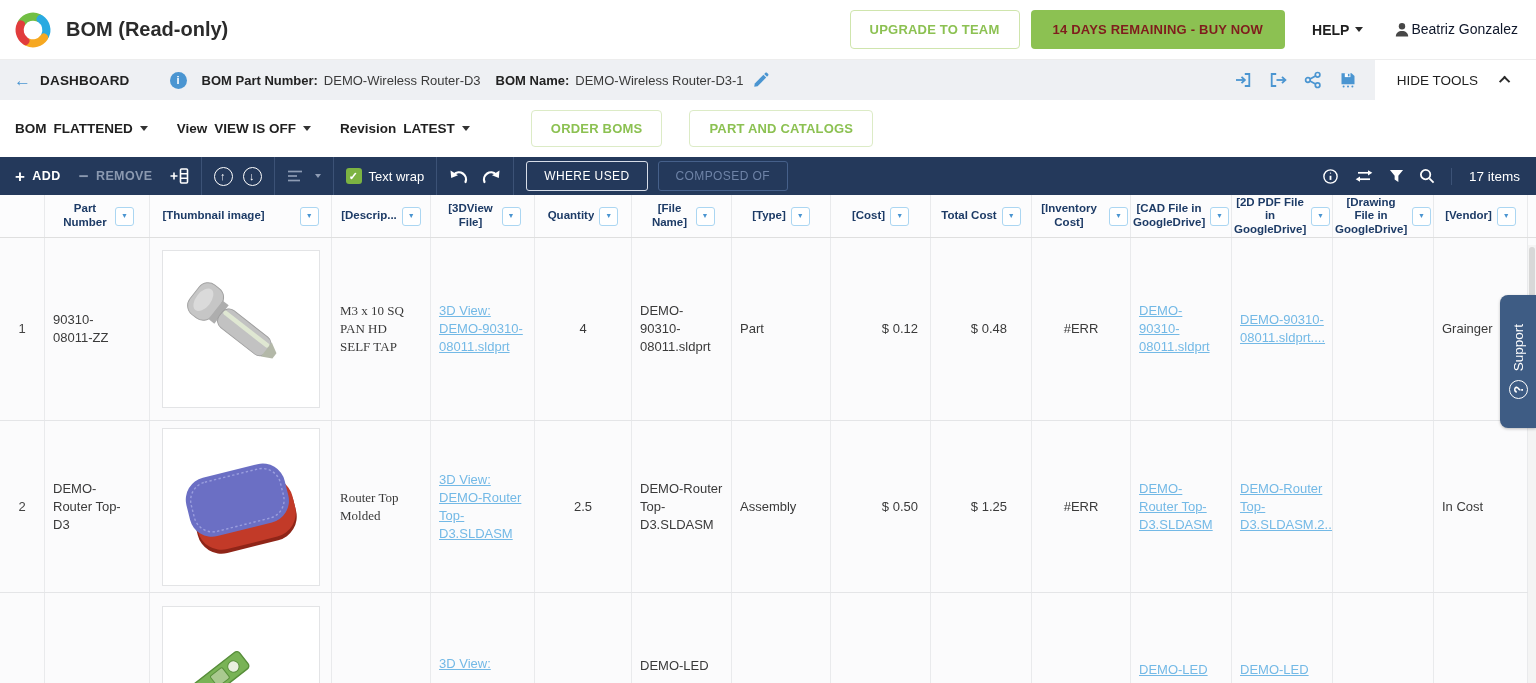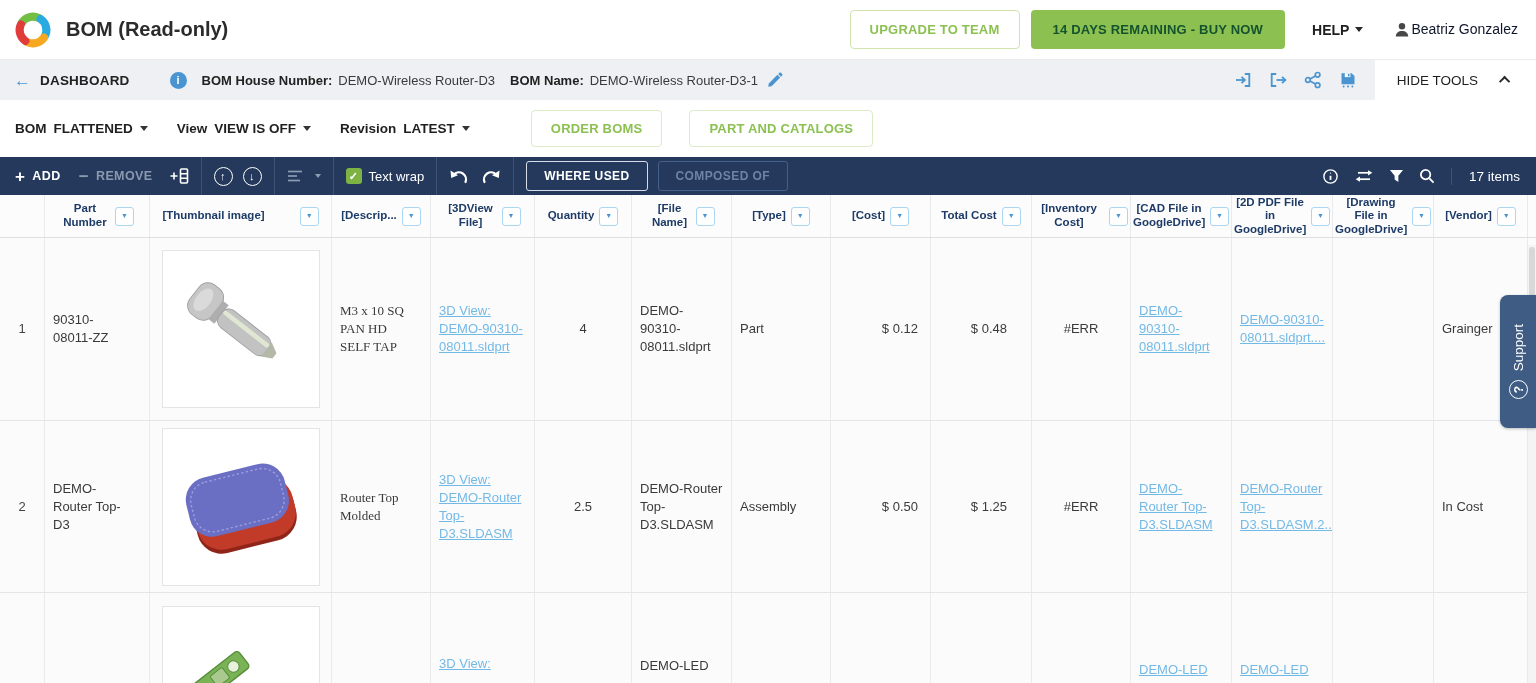--- a/index.html
+++ b/index.html
@@ -9,21 +9,21 @@
   .page { position:relative; width:1536px; height:683px; overflow:hidden; }
 
   
   .app-header { height:60px; display:flex; align-items:center; padding:0 18px 0 10px;
     border-bottom:1px solid #ededed; background:#fff; }
   .logo { width:42px; height:42px; margin-left:2px; }
   .app-title { margin-left:12px; font-size:20px; font-weight:bold; color:#2b2b2b; }
   .hdr-spacer { flex:1; }
   .btn-upgrade { border:1px solid #cfe5ad; background:#fff; color:#8cc152; font-weight:bold;
     font-size:13px; letter-spacing:.2px; padding:11px 19px; border-radius:4px; cursor:pointer; }
-  .btn-trial { border:none; background:#8cc152; color:#14532d; font-weight:bold; font-size:13px;
+  .btn-trial { border:none; background:#8cc152; color:#7f1d1d; font-weight:bold; font-size:13px;
     letter-spacing:.2px; padding:12px 22px; border-radius:4px; margin-left:11px; cursor:pointer; }
   .help-menu { margin-left:27px; display:flex; align-items:center; gap:6px; font-size:14px;
     font-weight:bold; color:#1f1f1f; cursor:pointer; }
   .caret-down { width:0; height:0; border-left:4px solid transparent; border-right:4px solid transparent;
     border-top:5px solid #2a2a2a; display:inline-block; }
   .user-chip { margin-left:30px; display:flex; font-size:14px; color:#0f172a; cursor:pointer; }
 
   
   .bom-bar { height:40px; background:#eef0f3; display:flex; align-items:center; padding-left:14px; }
   .back-group { display:flex; align-items:center; gap:9px; cursor:pointer; }
@@ -62,21 +62,21 @@
   .gt-addcol { margin-left:16px; }
   .circ-btn { width:19px; height:19px; border:1.5px solid #fff; border-radius:50%;
     display:flex; align-items:center; justify-content:center; font-size:11px; font-weight:bold;
     cursor:pointer; }
   .gt-dim-caret { width:0;height:0;border-left:3.5px solid transparent;border-right:3.5px solid transparent;
     border-top:4.5px solid #8e9cb4; margin-left:4px;}
   .wrap-check { width:16px; height:16px; background:#7cb342; border-radius:3px; color:#fff;
     font-size:11px; font-weight:bold; display:flex; align-items:center; justify-content:center; cursor:pointer; }
   .wrap-label { font-size:13px; font-weight:normal; letter-spacing:0; }
   .gt-btn { border:1px solid #d7dde8; border-radius:3px; padding:7px 17px; font-size:12px;
-    font-weight:bold; letter-spacing:.4px; color:#fff; background:transparent; cursor:pointer; }
+    font-weight:normal; letter-spacing:.4px; color:#fff; background:transparent; cursor:pointer; }
   .gt-btn.disabled { border-color:#46608a; color:#6e83a7; }
   .gt-right { margin-left:auto; display:flex; align-items:center; }
   .gt-icons { display:flex; align-items:center; gap:15px; padding:0 16px; }
   .gt-icons svg, .gt-icons div { cursor:pointer; }
   .items-count { font-size:13.5px; font-weight:normal; padding:0 16px 0 17px; border-left:1px solid #3c5276;
     align-self:stretch; display:flex; align-items:center; }
 
   
   .table-area { position:relative; height:488px; background:#fff; }
   .thead { display:flex; height:43px; background:#fcfcfd; border-bottom:1px solid #dfdfdf; }
@@ -158,21 +158,21 @@
       <span>Beatriz Gonzalez</span>
     </div>
   </div>
 
   <div class="bom-bar">
     <div class="back-group">
       <span class="back-arrow">←</span>
       <span class="back-label">DASHBOARD</span>
     </div>
     <div class="info-badge">i</div>
-    <span class="bom-lbl">BOM House Number:</span>
+    <span class="bom-lbl">BOM Part Number:</span>
     <span class="bom-val">DEMO-Wireless Router-D3</span>
     <span class="bom-lbl">BOM Name:</span>
     <span class="bom-val">DEMO-Wireless Router-D3-1</span>
     <svg class="pencil" width="16" height="16" viewBox="0 0 16 16">
       <path d="M1.8 11.4 L10.4 2.8 L13.2 5.6 L4.6 14.2 L1.2 14.8 Z" fill="#4a95d1"></path>
       <path d="M11.2 2 L12.4 0.8 C12.8 0.4 13.5 0.4 13.9 0.8 L15.2 2.1 C15.6 2.5 15.6 3.2 15.2 3.6 L14 4.8 Z" fill="#4a95d1"></path>
     </svg>
     <div class="bom-bar-icons">
       <svg width="18" height="18" viewBox="0 0 18 18" fill="none" stroke="#4a95d1" stroke-width="1.8">
         <path d="M10.8 3 H15.3 V15 H10.8"></path>

